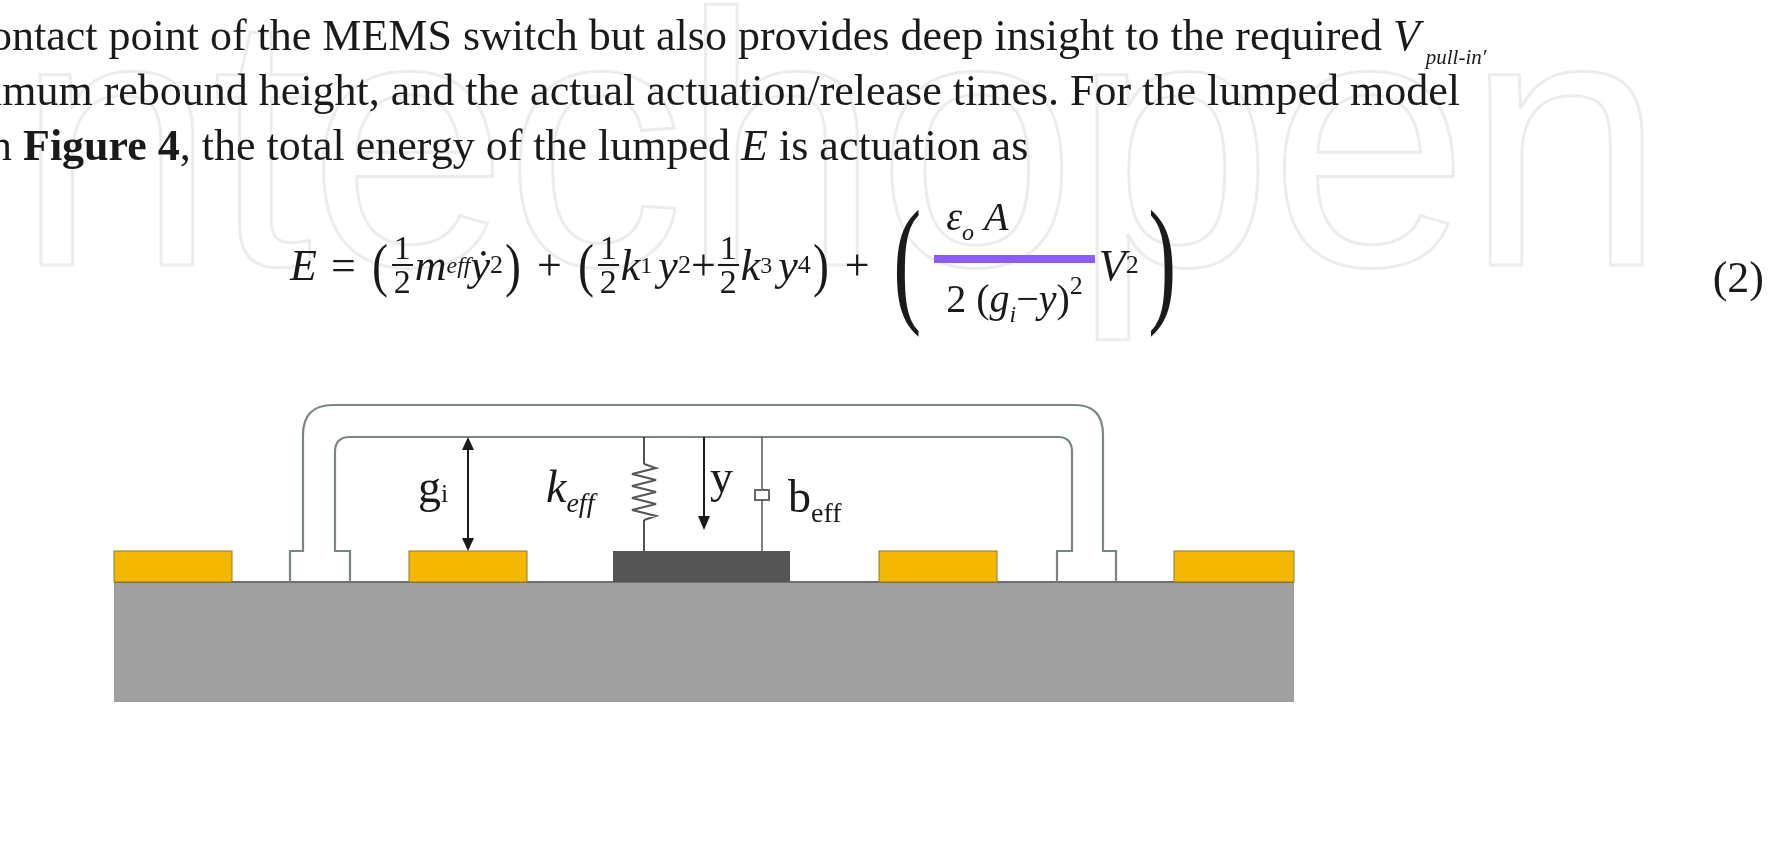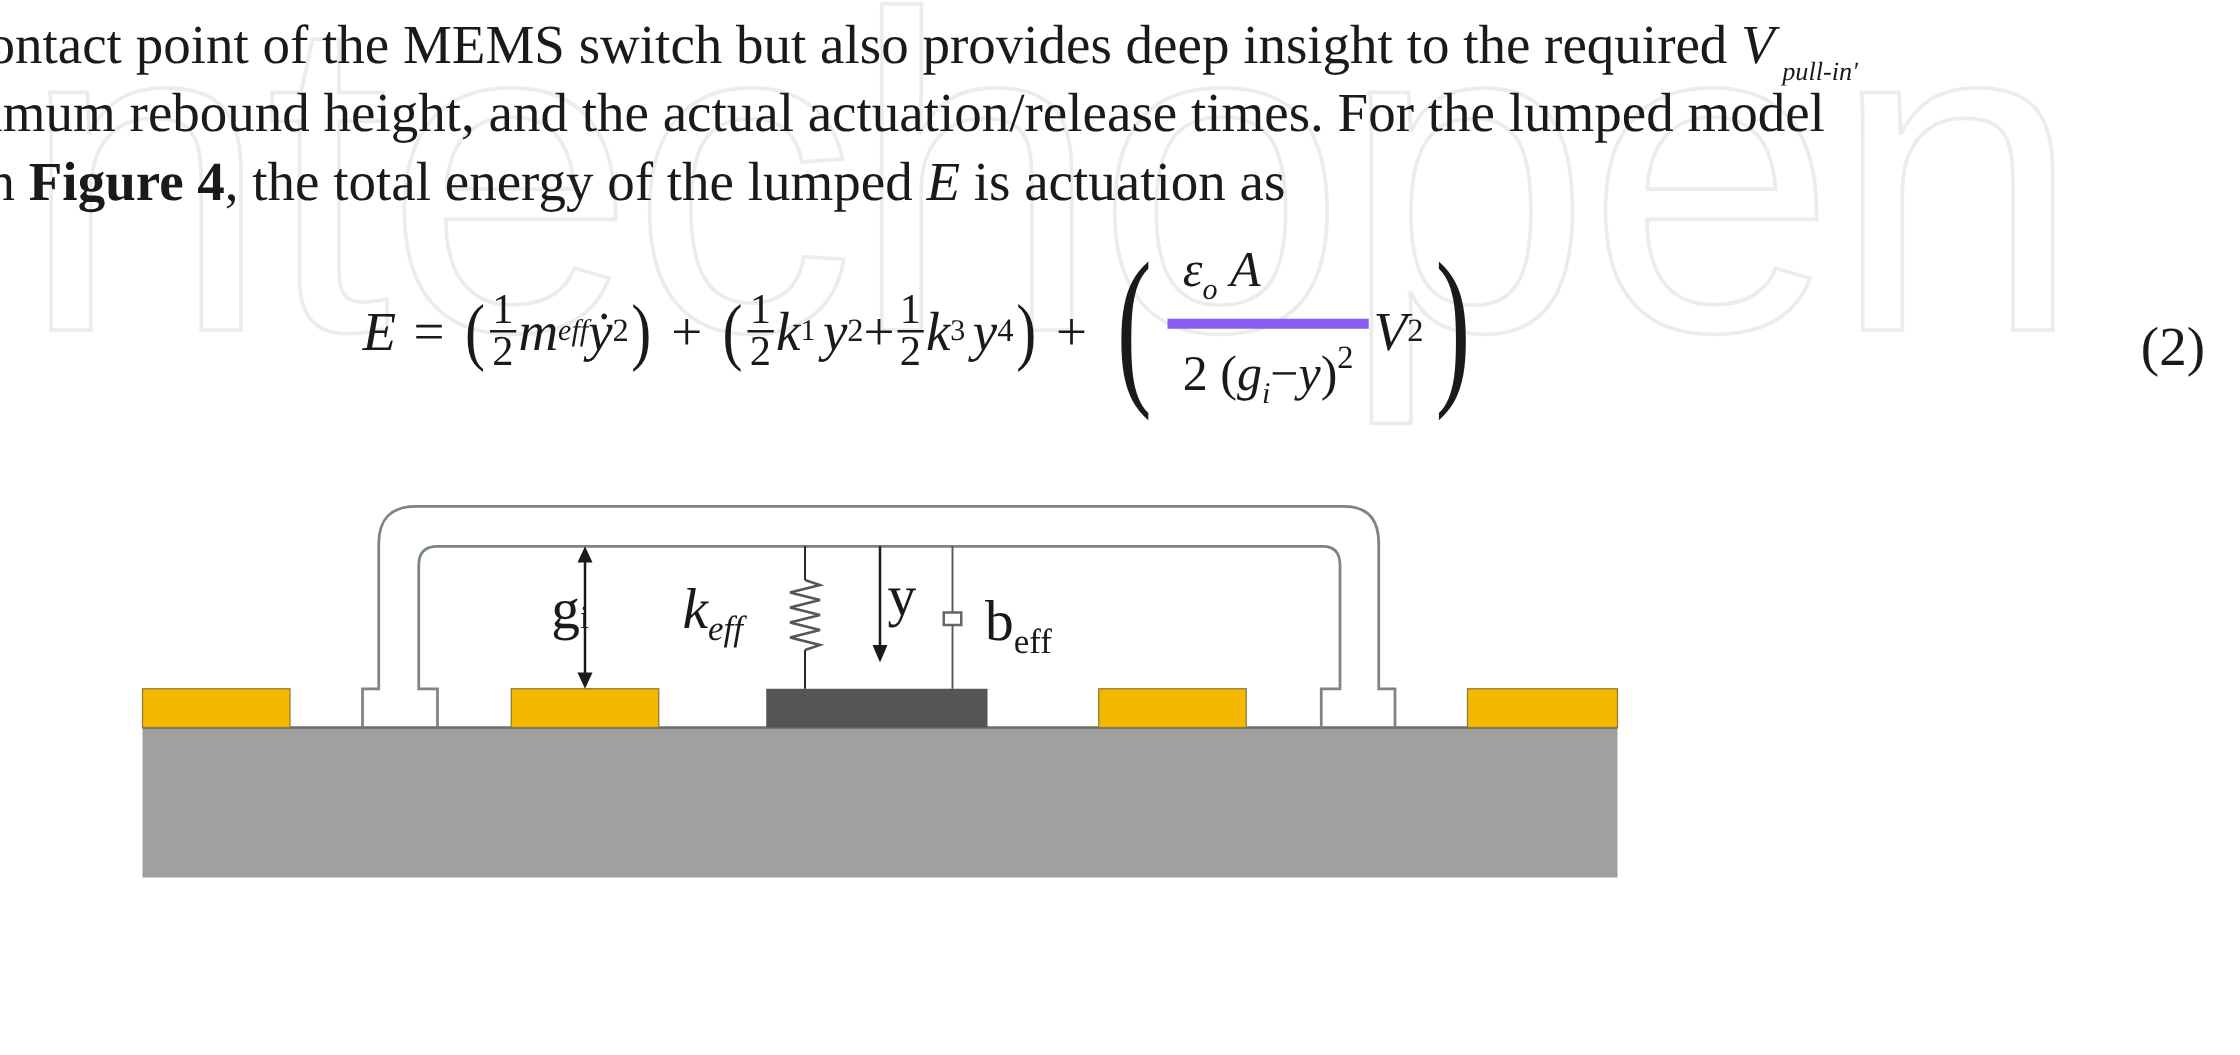--- a/index.html
+++ b/index.html
@@ -117,17 +117,17 @@
     <line x1="544" y1="130" x2="544" y2="161" stroke="#1a1a1a" stroke-width="1.5"></line>
 
     <line x1="604" y1="47" x2="604" y2="130" stroke="#1a1a1a" stroke-width="2"></line>
     <polygon points="604,140 598,126 610,126" fill="#1a1a1a"></polygon>
 
     <line x1="662" y1="47" x2="662" y2="100" stroke="#555" stroke-width="1.5"></line>
     <rect x="655" y="100" width="14" height="10" fill="#fff" stroke="#666" stroke-width="2"></rect>
     <line x1="662" y1="110" x2="662" y2="161" stroke="#555" stroke-width="1.5"></line>
   </svg>
 
-  <span class="label" style="left:341px;top:70px;font-size:46px;"><span>g</span><span style="font-size:26px">i</span></span>
+  <span class="label" style="left:318px;top:70px;font-size:46px;"><span>g</span><span style="font-size:26px">i</span></span>
   <span class="label" style="left:446px;top:70px;font-size:46px;font-style:italic;"><span>k</span><span style="font-size:28px;vertical-align:-10px">eff</span></span>
   <span class="label" style="left:610px;top:60px;font-size:46px;">y</span>
   <span class="label" style="left:688px;top:80px;font-size:46px;"><span>b</span><span style="font-size:28px;vertical-align:-10px">eff</span></span>
 </div>
 
 </body></html>

